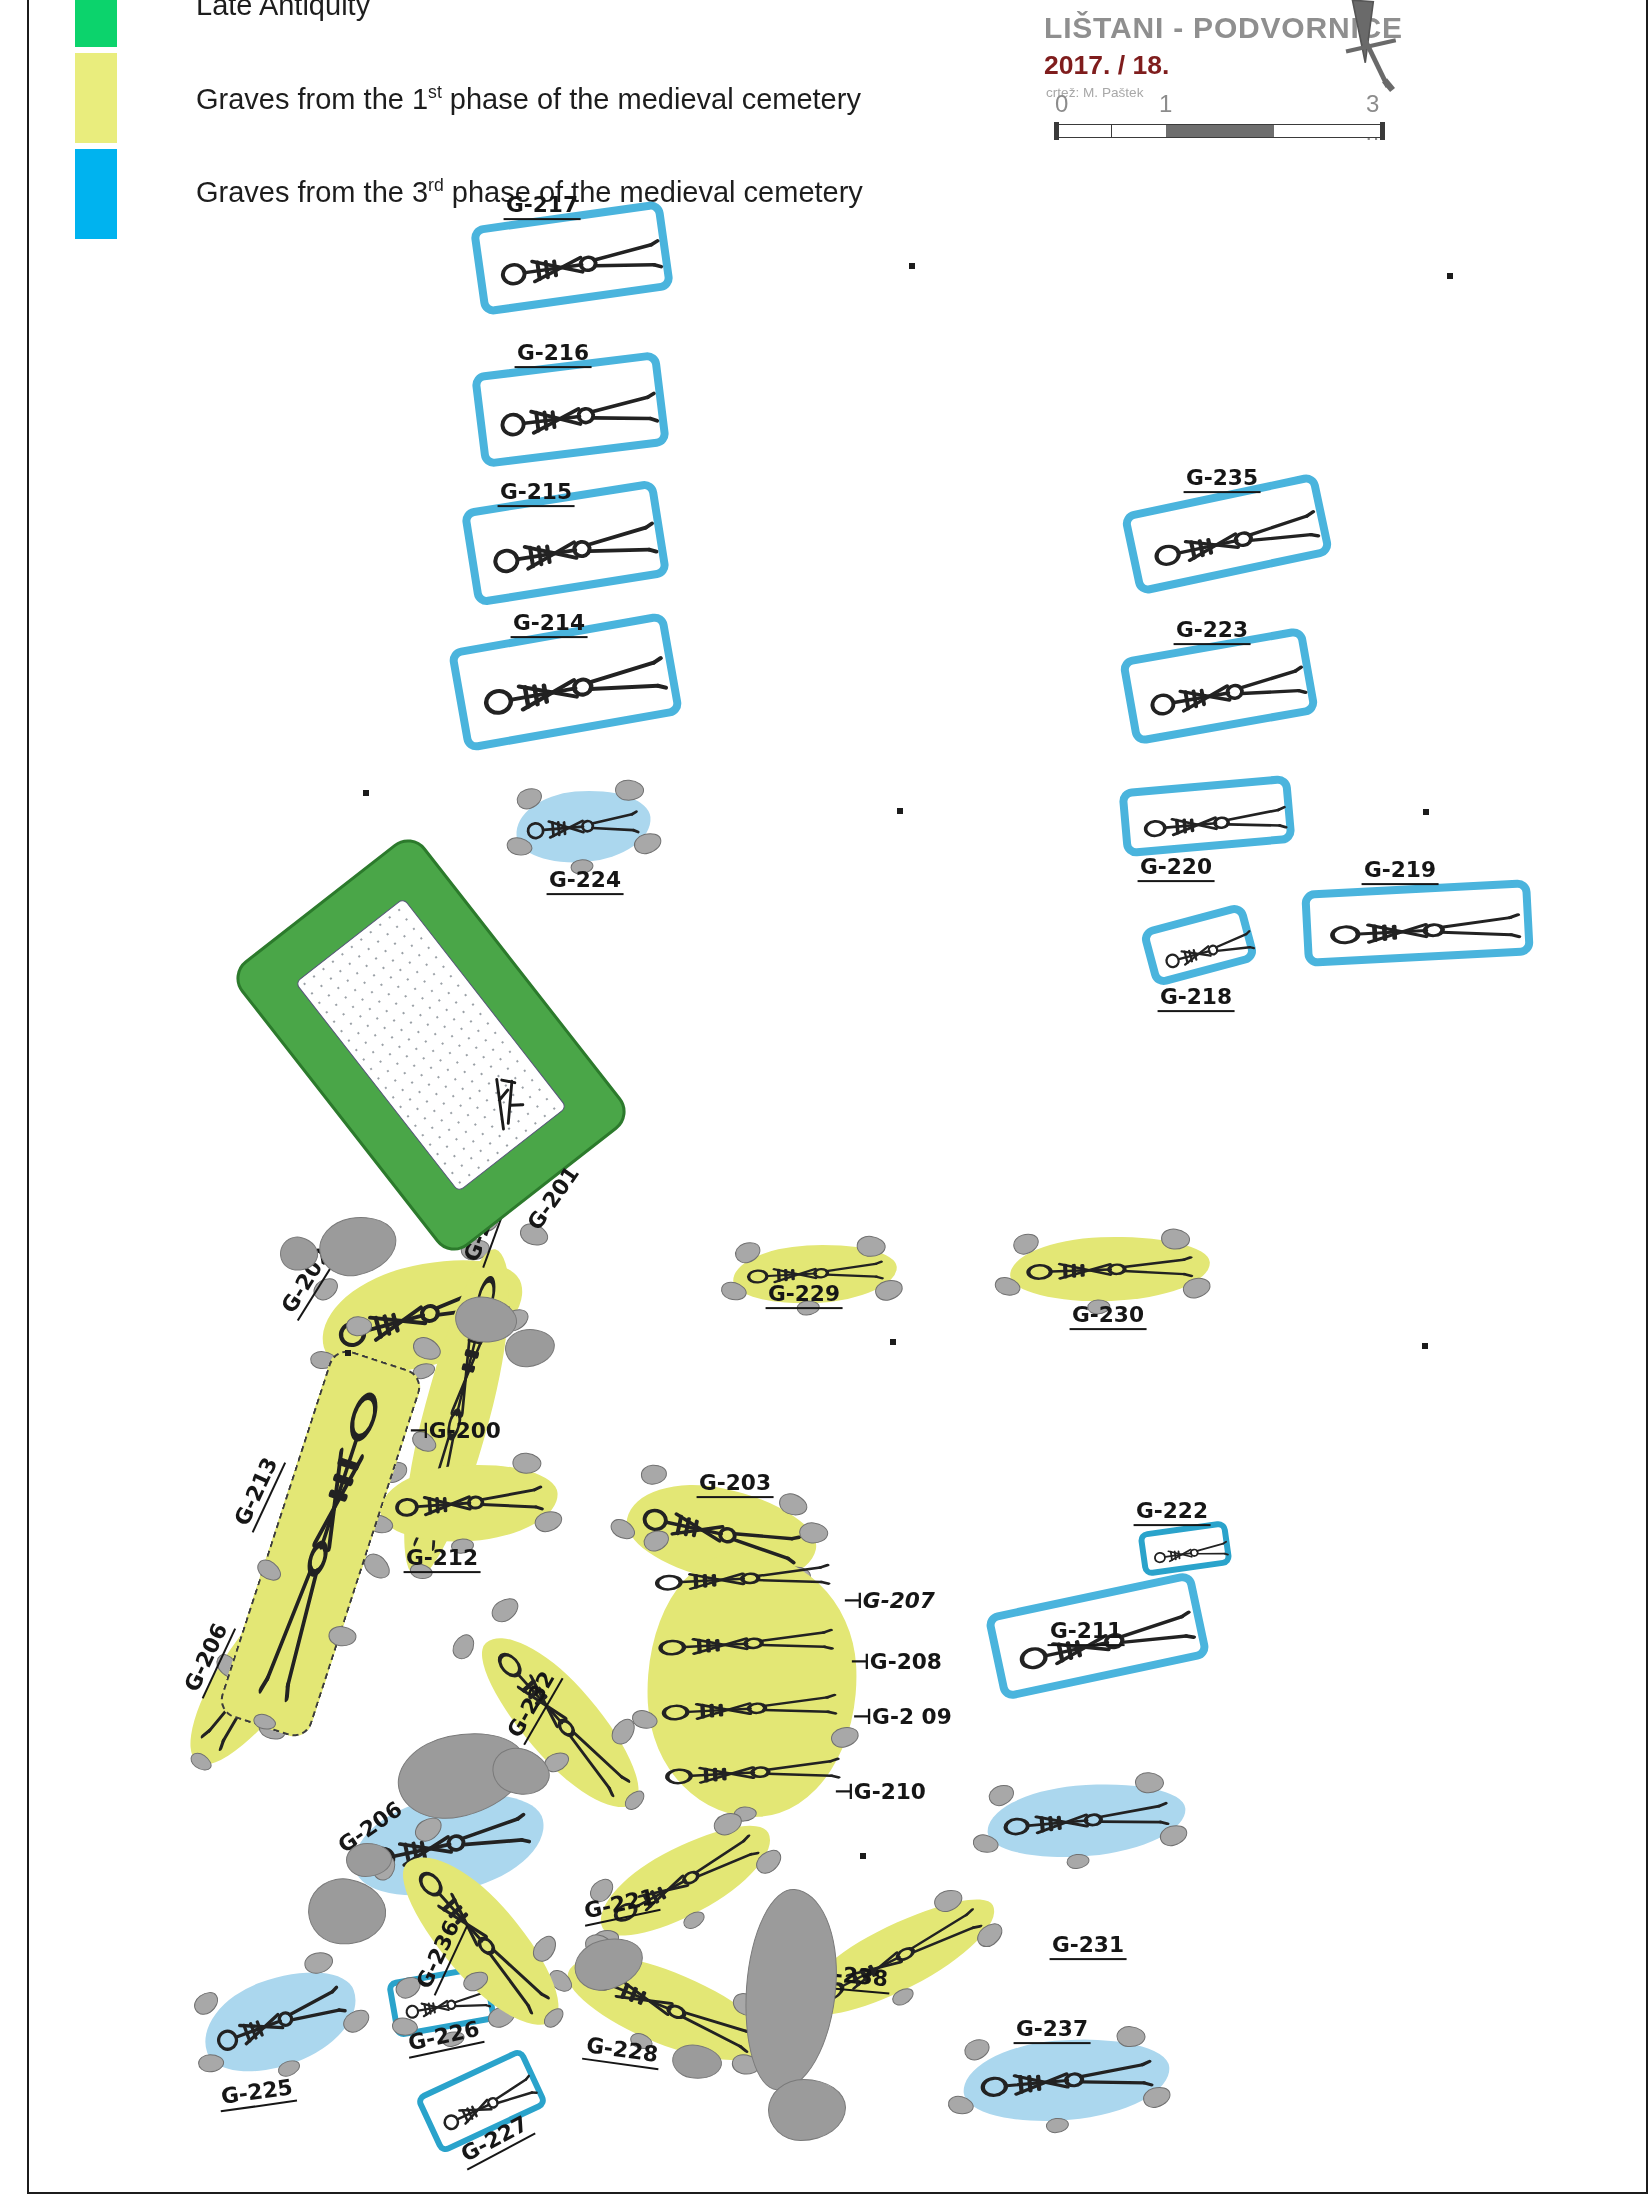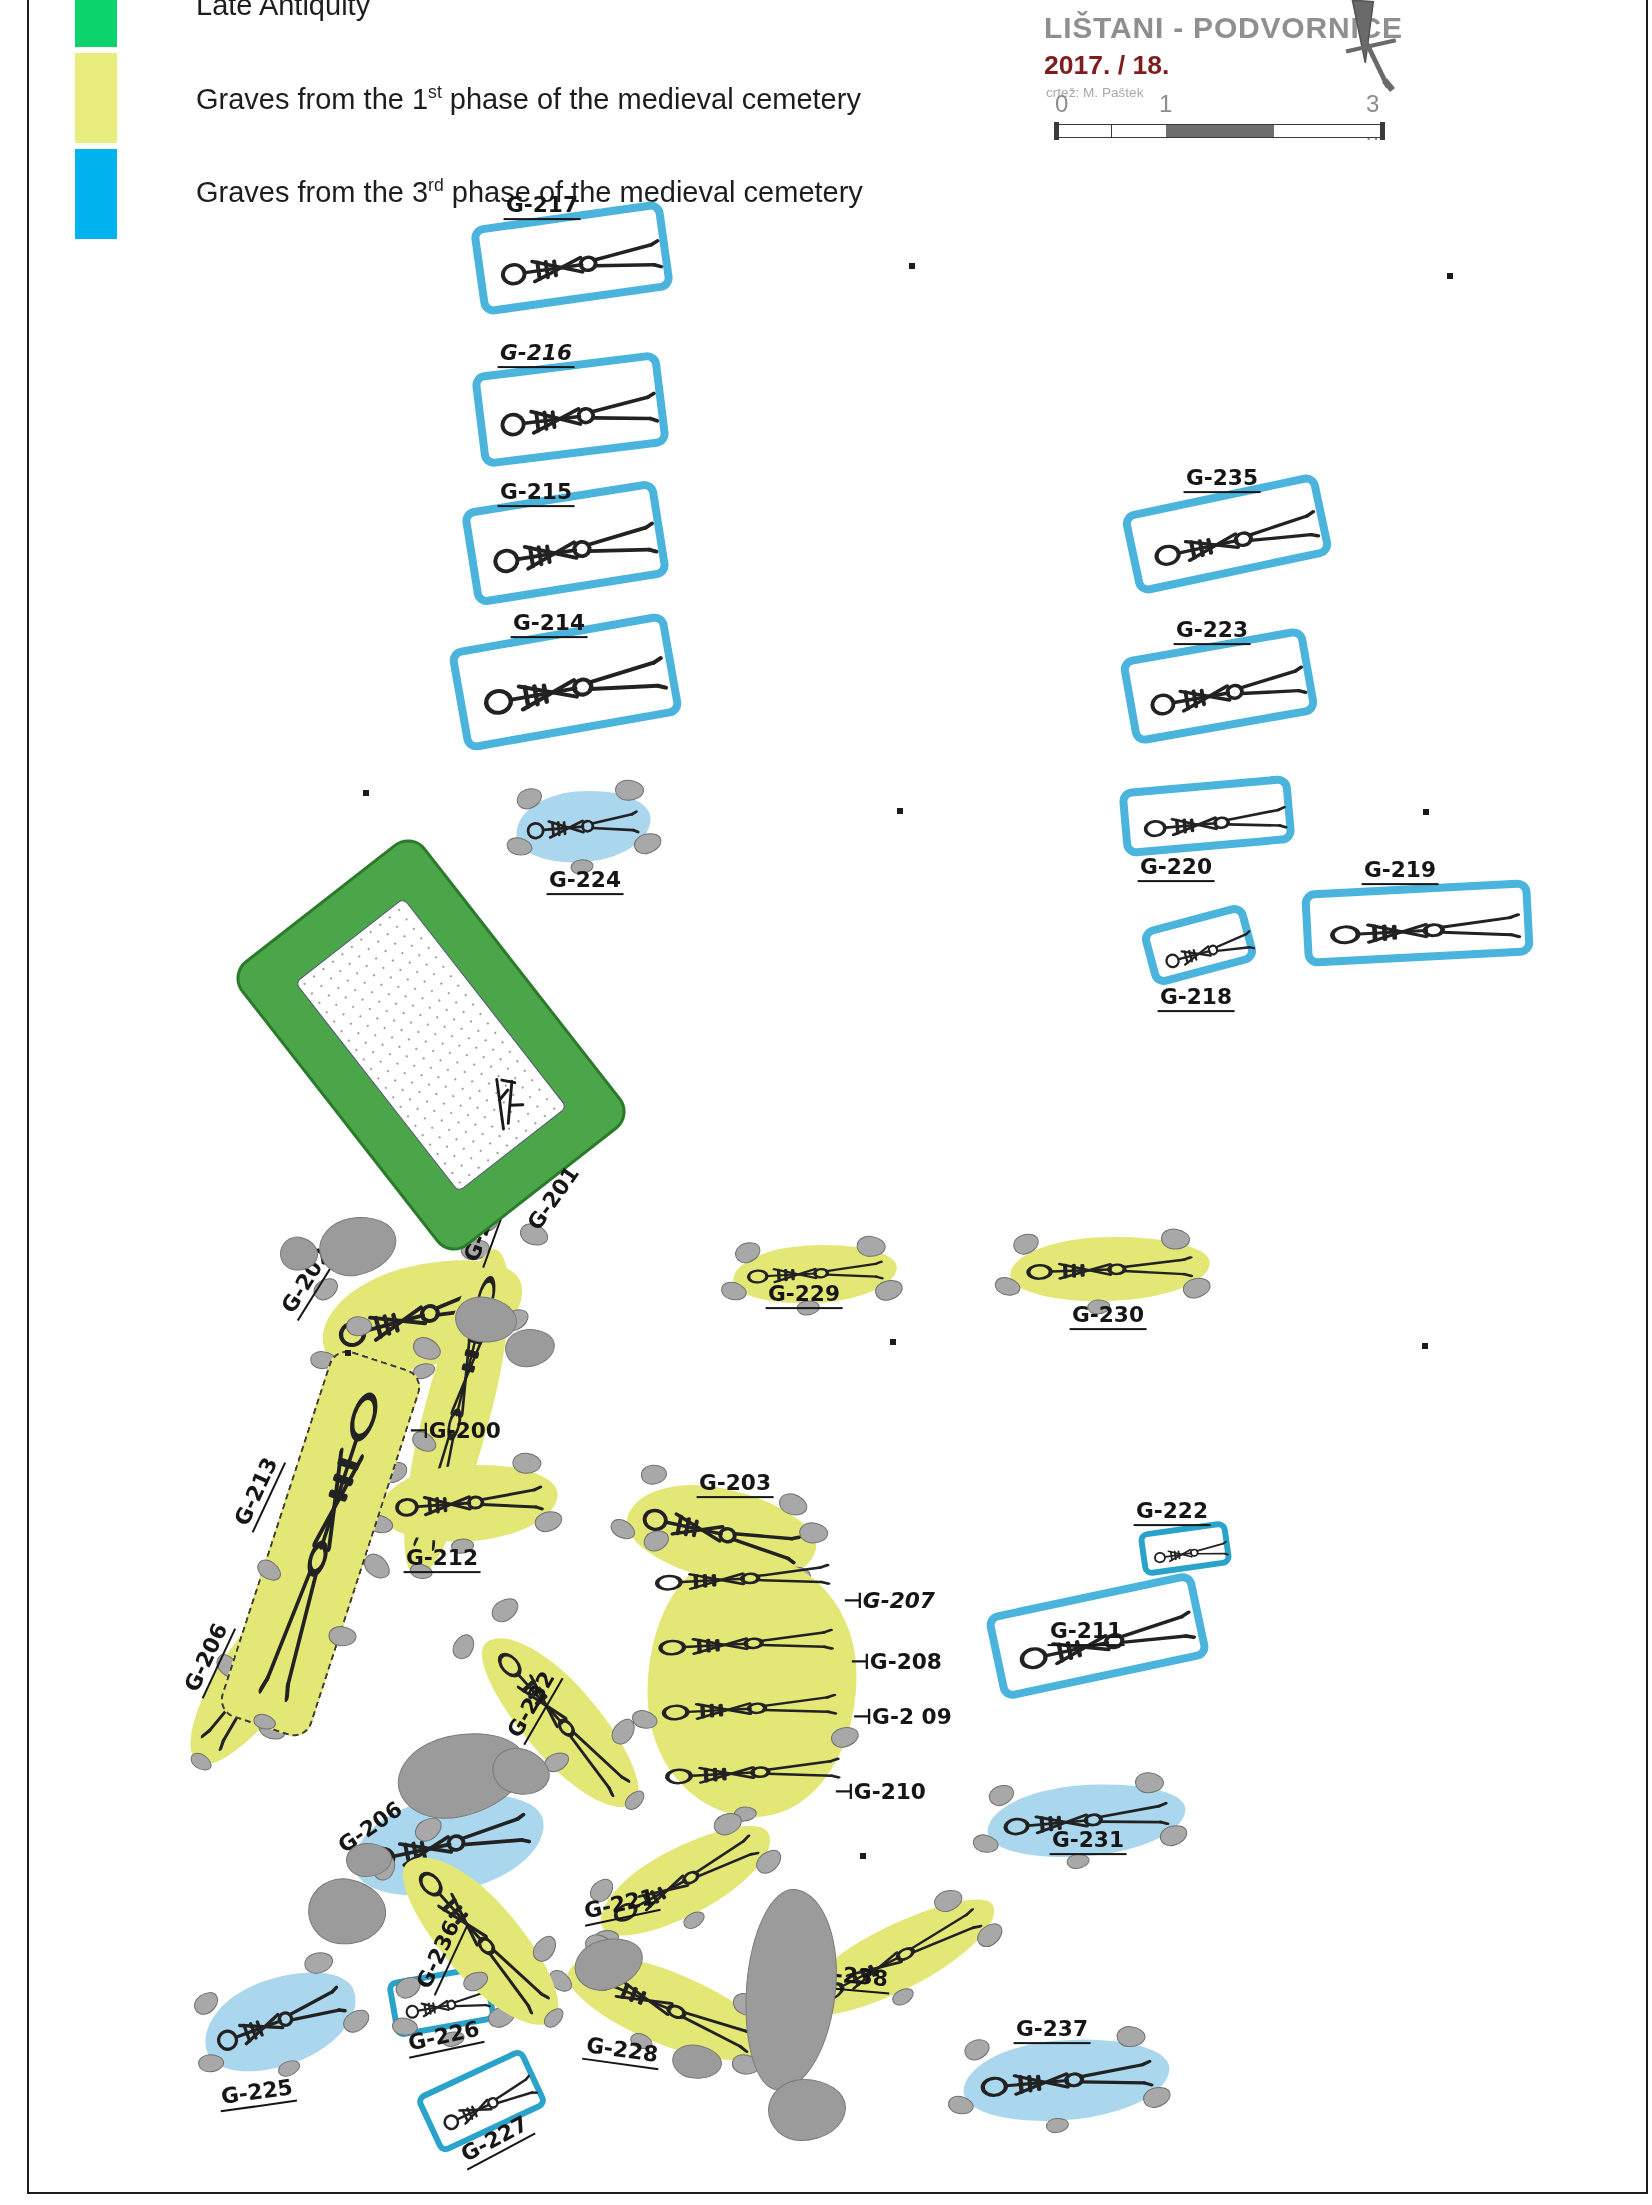--- a/index.html
+++ b/index.html
@@ -94,21 +94,21 @@
         <svg class="skel" viewBox="0 0 100 36" preserveAspectRatio="none" style="width: 167px; height: 52px; left: 13.6px; top: 19px;">
           <use href="#skel"></use>
         </svg>
       </div>
       <div class="glabel ul" style="left: 542px; top: 206px; transform: translate(-50%, -50%) rotate(0deg);">G-217</div>
       <div class="grave coffin-blue" style="left: 476px; top: 362px; width: 189px; height: 95px; transform: rotate(-7deg);">
         <svg class="skel" viewBox="0 0 100 36" preserveAspectRatio="none" style="width: 163px; height: 55px; left: 13.2px; top: 20px;">
           <use href="#skel"></use>
         </svg>
       </div>
-      <div class="glabel ul" style="left: 536px; top: 354px; transform: translate(-50%, -50%) rotate(0deg); font-style: italic;">G-216</div>
+      <div class="glabel ul" style="left: 553px; top: 354px; transform: translate(-50%, -50%) rotate(0deg);">G-216</div>
       <div class="grave coffin-blue" style="left: 467px; top: 494px; width: 197px; height: 98px; transform: rotate(-9deg);">
         <svg class="skel" viewBox="0 0 100 36" preserveAspectRatio="none" style="width: 170px; height: 57px; left: 14px; top: 20.5px;">
           <use href="#skel"></use>
         </svg>
       </div>
       <div class="glabel ul" style="left: 536px; top: 493px; transform: translate(-50%, -50%) rotate(0deg);">G-215</div>
       <div class="grave coffin-blue" style="left: 455px; top: 630px; width: 221px; height: 104px; transform: rotate(-10deg);">
         <svg class="skel" viewBox="0 0 100 36" preserveAspectRatio="none" style="width: 190px; height: 60px; left: 15.5px; top: 22px;">
           <use href="#skel"></use>
         </svg>
@@ -187,21 +187,21 @@
       <div class="grave blob-blue" style="left: 987px; top: 1785px; width: 199px; height: 71px; transform: rotate(-5deg);">
         <svg class="skel" viewBox="0 0 100 36" preserveAspectRatio="none" style="width: 171px; height: 41px; left: 14px; top: 15px;">
           <use href="#skel"></use>
         </svg>
         <div class="stone" style="left: 4px; top: -7px; width: 24px; height: 17.6px; transform: rotate(-15deg);"></div>
         <div class="stone" style="left: 151px; top: -7px; width: 27px; height: 19px; transform: rotate(10deg);"></div>
         <div class="stone" style="left: -16px; top: 41px; width: 24px; height: 16px; transform: rotate(20deg);"></div>
         <div class="stone" style="left: 171px; top: 48px; width: 26px; height: 17.6px; transform: rotate(-10deg);"></div>
         <div class="stone" style="left: 76px; top: 68px; width: 21px; height: 13px; transform: rotate(0deg);"></div>
       </div>
-      <div class="glabel ul" style="left: 1088px; top: 1841px; transform: translate(-50%, -50%) rotate(0deg); text-align: center;">G-231</div>
+      <div class="glabel ul" style="left: 1088px; top: 1946px; transform: translate(-50%, -50%) rotate(0deg); text-align: center;">G-231</div>
       <div class="grave blob-blue" style="left: 963px; top: 2040px; width: 207px; height: 80px; transform: rotate(-5deg);">
         <svg class="skel" viewBox="0 0 100 36" preserveAspectRatio="none" style="width: 178px; height: 47px; left: 14.5px; top: 17px;">
           <use href="#skel"></use>
         </svg>
         <div class="stone" style="left: 4.1px; top: -8px; width: 24px; height: 17.6px; transform: rotate(-15deg);"></div>
         <div class="stone" style="left: 157px; top: -8px; width: 27px; height: 19px; transform: rotate(10deg);"></div>
         <div class="stone" style="left: -16.6px; top: 47px; width: 24px; height: 16px; transform: rotate(20deg);"></div>
         <div class="stone" style="left: 178px; top: 55px; width: 26px; height: 17.6px; transform: rotate(-10deg);"></div>
         <div class="stone" style="left: 79px; top: 77px; width: 21px; height: 13px; transform: rotate(0deg);"></div>
       </div>

